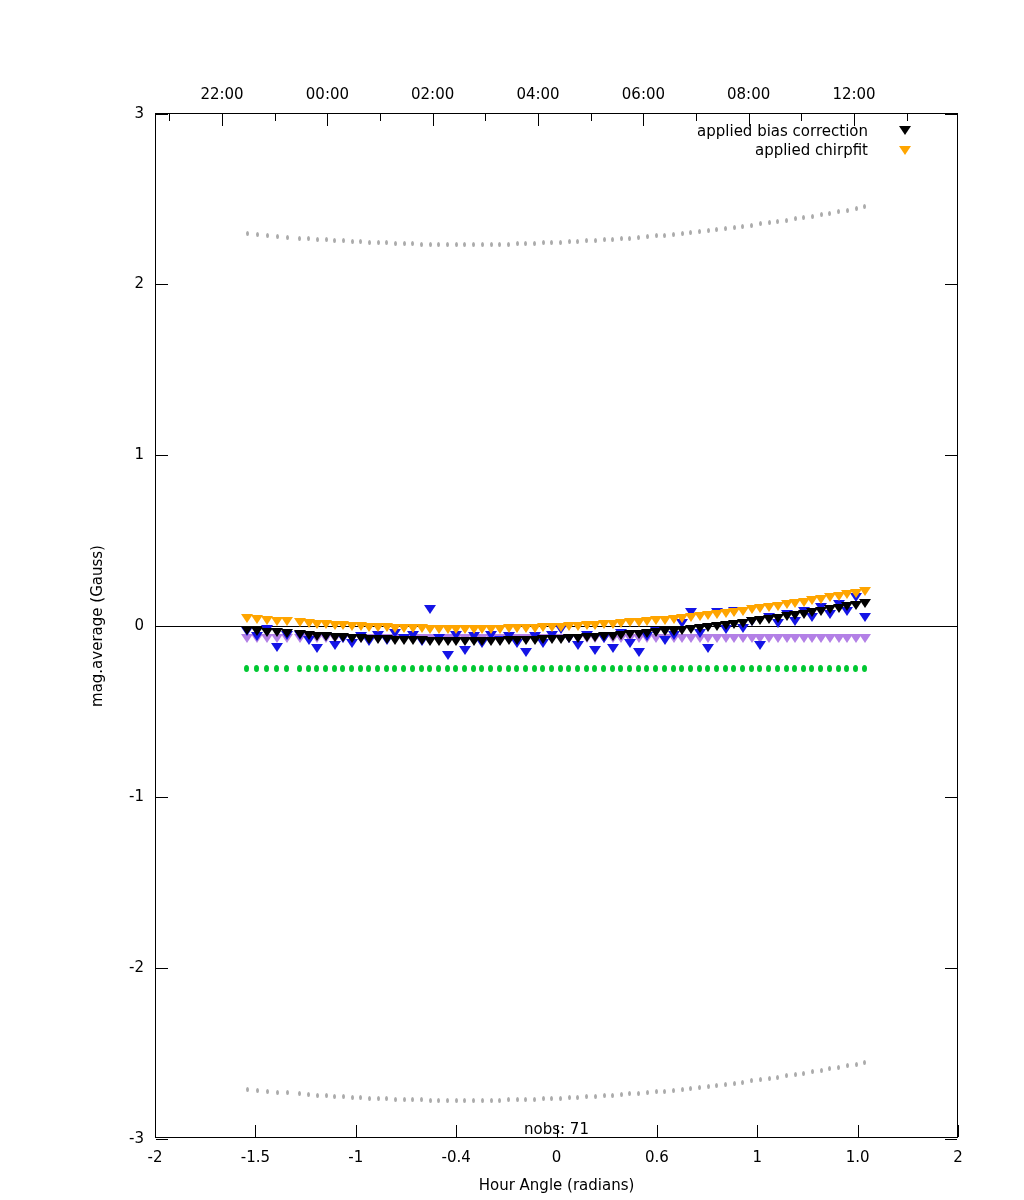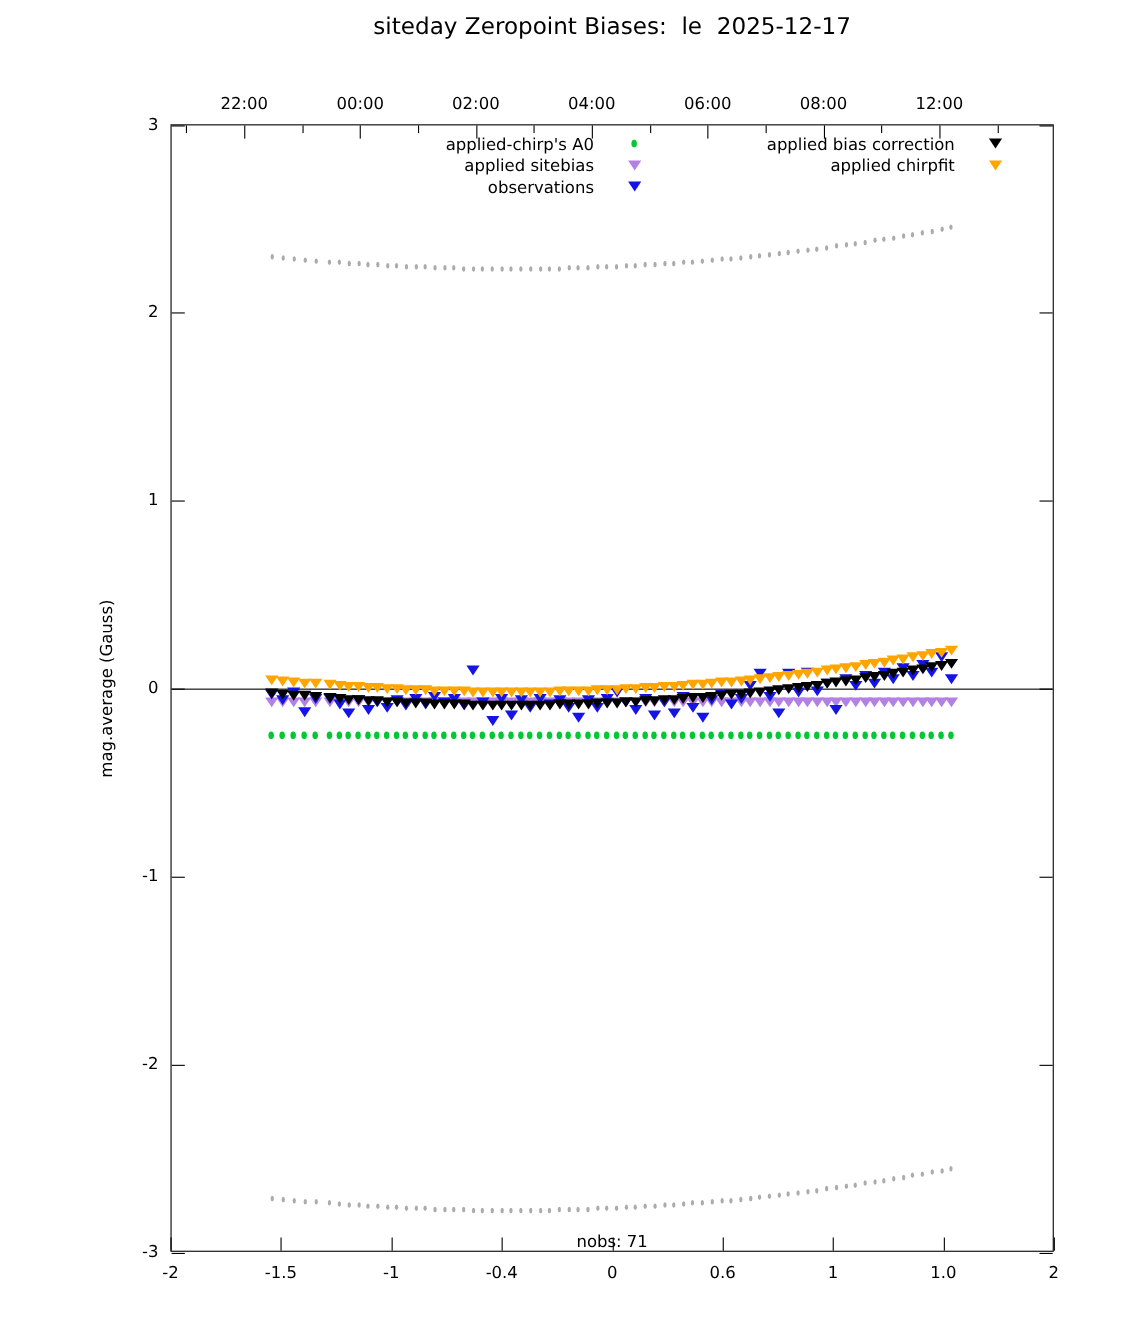--- a/index.html
+++ b/index.html
@@ -26,21 +26,20 @@
   .legend-row .ltext{font-size:15px;white-space:pre;}
   .legend-row .lmark{margin-left:30px;width:13px;display:flex;justify-content:center;align-items:center;}
   #legend-left{left:155px;top:121px;width:428px;}
   #legend-right{left:483px;top:121px;width:428px;}
   #stats{top:1079px;left:155px;width:803px;text-align:center;font-size:15px;line-height:20px;white-space:pre;}
 </style>
 </head>
 <body>
 
 <div id="canvas">
-  <div id="title" class="abs">siteday Zeropoint Biases:  le  2025-12-17</div>
   <div id="plot-border" class="abs"></div>
   <div id="zero-line" class="abs"></div>
   <div id="plot-layer">
       <div class="abs ytick" style="left: 156px; top: 113.5px;"></div>
       <div class="abs ytick" style="left: 945px; top: 113.5px;"></div>
       <div class="abs ylab" style="left: 96px; top: 103.5px;">3</div>
       <div class="abs ytick" style="left: 156px; top: 284.333px;"></div>
       <div class="abs ytick" style="left: 945px; top: 284.333px;"></div>
       <div class="abs ylab" style="left: 96px; top: 274.333px;">2</div>
       <div class="abs ytick" style="left: 156px; top: 455.167px;"></div>
@@ -589,51 +588,32 @@
       <div class="abs tri" style="left: 789.192px; top: 611.067px; border-top-color: rgb(0, 0, 0);"></div>
       <div class="abs tri" style="left: 797.824px; top: 609.871px; border-top-color: rgb(0, 0, 0);"></div>
       <div class="abs tri" style="left: 806.456px; top: 608.333px; border-top-color: rgb(0, 0, 0);"></div>
       <div class="abs tri" style="left: 815.289px; top: 606.967px; border-top-color: rgb(0, 0, 0);"></div>
       <div class="abs tri" style="left: 823.922px; top: 605.429px; border-top-color: rgb(0, 0, 0);"></div>
       <div class="abs tri" style="left: 832.554px; top: 603.892px; border-top-color: rgb(0, 0, 0);"></div>
       <div class="abs tri" style="left: 841.387px; top: 602.354px; border-top-color: rgb(0, 0, 0);"></div>
       <div class="abs tri" style="left: 850.019px; top: 600.817px; border-top-color: rgb(0, 0, 0);"></div>
       <div class="abs tri" style="left: 858.651px; top: 599.279px; border-top-color: rgb(0, 0, 0);"></div>
     </div>
-  <div id="legend-left" class="abs legend-col">
-      <div class="legend-row">
-        <span class="ltext">applied-chirp's A0</span>
-        <span class="lmark">
-          <span class="dot" style="background: rgb(0, 200, 50);"></span>
-        </span>
-      </div>
-      <div class="legend-row">
-        <span class="ltext">applied sitebias</span>
-        <span class="lmark">
-          <span class="tri" style="border-top-color: rgb(179, 128, 230);"></span>
-        </span>
-      </div>
-      <div class="legend-row">
-        <span class="ltext">observations</span>
-        <span class="lmark">
-          <span class="tri" style="border-top-color: rgb(20, 20, 230);"></span>
-        </span>
-      </div>
-    </div>
   <div id="legend-right" class="abs legend-col">
       <div class="legend-row">
         <span class="ltext">applied bias correction</span>
         <span class="lmark">
           <span class="tri" style="border-top-color: rgb(0, 0, 0);"></span>
         </span>
       </div>
       <div class="legend-row">
         <span class="ltext">applied chirpfit</span>
         <span class="lmark">
           <span class="tri" style="border-top-color: rgb(255, 165, 0);"></span>
         </span>
       </div>
     </div>
   <div id="stats" class="abs">
     <div>nobs: 71</div>
   </div>
+  <div id="xlabel" class="abs">Hour Angle (radians)</div>
   <div id="ylabel" class="abs">mag.average (Gauss)</div>
 </div>
 
 </body></html>

